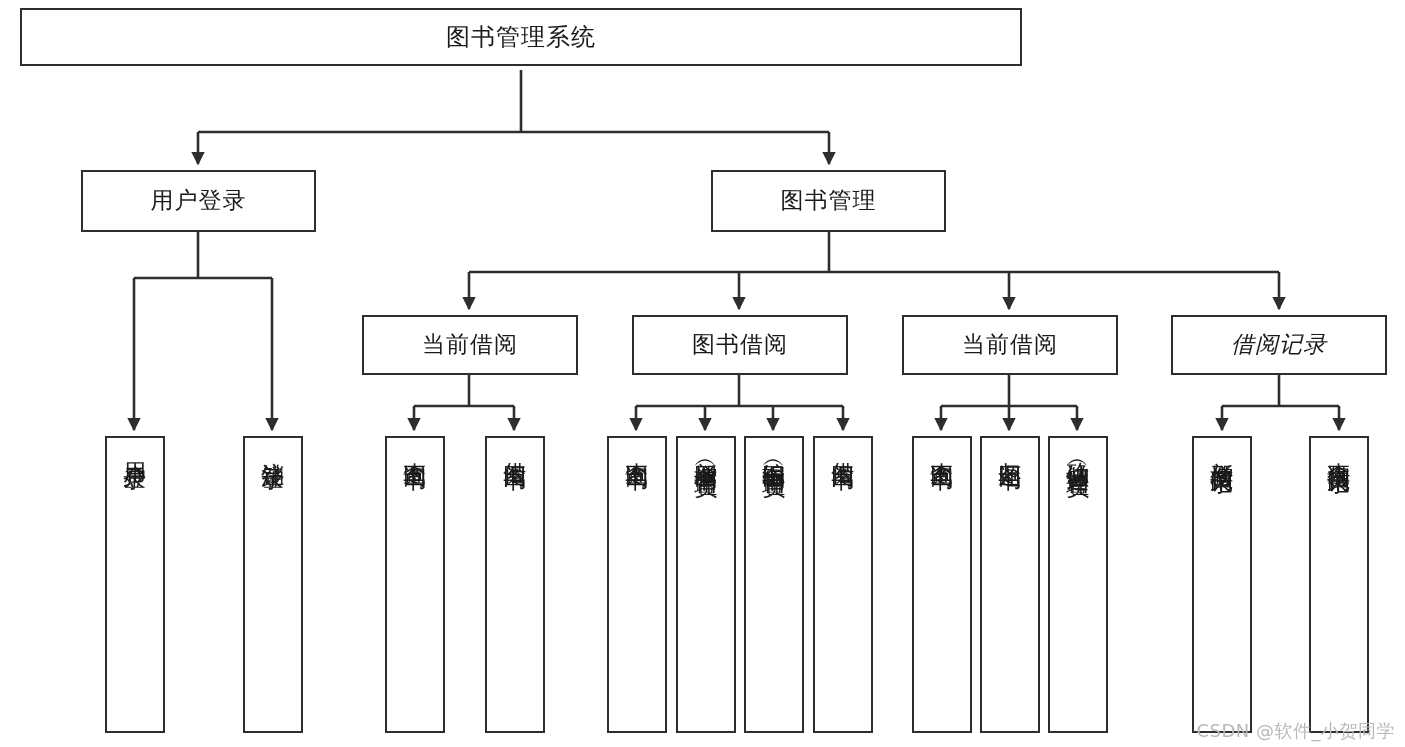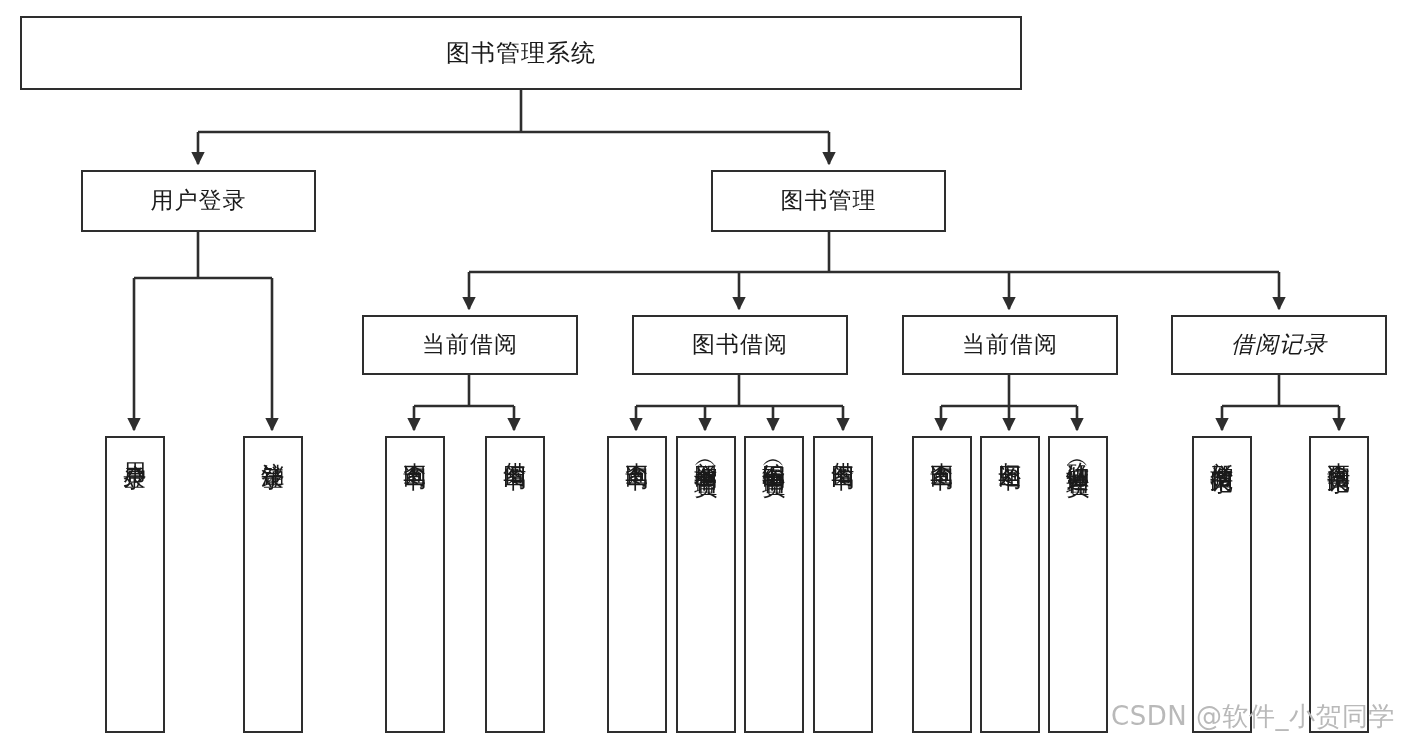--- a/index.html
+++ b/index.html
@@ -54,22 +54,22 @@
     text-orientation: upright;
     font-size: 23px;
     line-height: 1.16;
     letter-spacing: 2px;
     white-space: nowrap;
     color: #1a1a1a;
   }
   .watermark {
     position: absolute;
     right: 10px;
-    bottom: 13px;
-    font-size: 26px;
+    bottom: 4px;
+    font-size: 18px;
     color: #b9b9b9;
     letter-spacing: 0.5px;
     white-space: nowrap;
     font-family: "DejaVu Sans", "Liberation Sans", sans-serif;
     margin-top: 42px;
   }
 </style>
 </head>
 <body>
 
@@ -119,21 +119,21 @@
       <path d="M 1009 406 L 1009 430" marker-end="url(#arrow)"></path>
       <path d="M 1077 406 L 1077 430" marker-end="url(#arrow)"></path>
 
       <path d="M 1279 375 L 1279 406"></path>
       <path d="M 1222 406 L 1339 406"></path>
       <path d="M 1222 406 L 1222 430" marker-end="url(#arrow)"></path>
       <path d="M 1339 406 L 1339 430" marker-end="url(#arrow)"></path>
     </g>
   </svg>
 
-  <div class="node h root" style="left:20px; top:16px; width:1002px; height:74px;">
+  <div class="node h root" style="left:20px; top:8px; width:1002px; height:58px;">
     <span>图书管理系统</span>
   </div>
 
   <div class="node h" style="left:81px; top:170px; width:235px; height:62px;">
     <span>用户登录</span>
   </div>
   <div class="node h" style="left:711px; top:170px; width:235px; height:62px;">
     <span>图书管理</span>
   </div>
 

